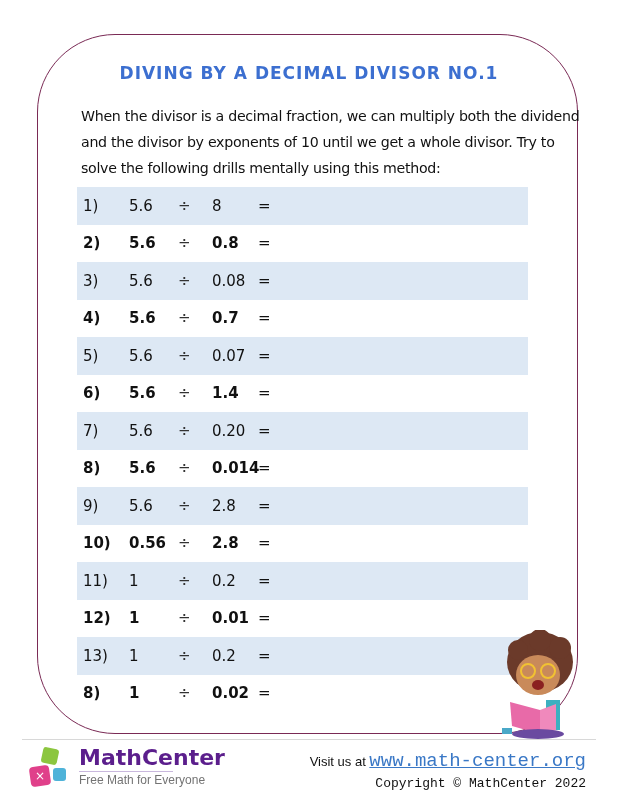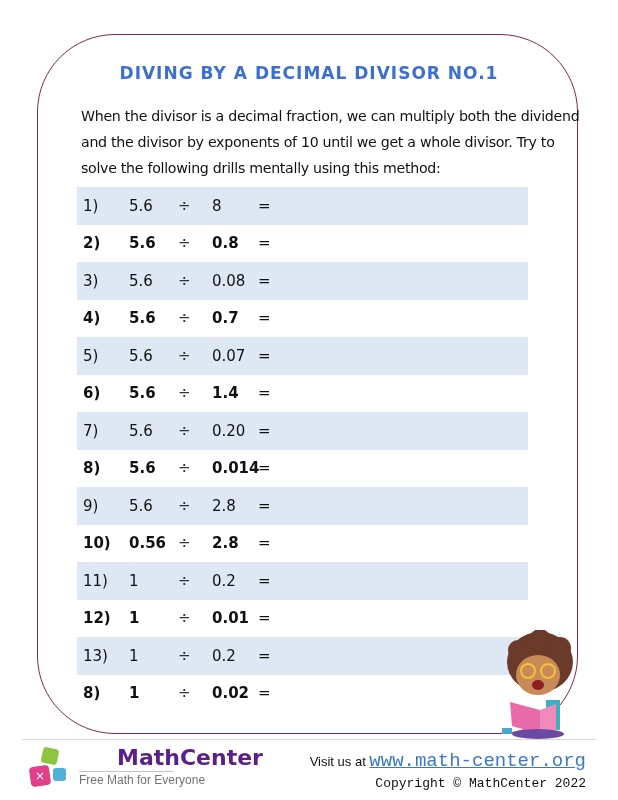--- a/index.html
+++ b/index.html
@@ -28,21 +28,21 @@
   .row.bold { font-weight: bold; }
   .c-num { width: 52px; padding-left: 6px; box-sizing: border-box; }
   .c-a { width: 49px; }
   .c-op { width: 34px; color: #333; font-weight: normal; }
   .c-b { width: 46px; }
   .c-eq { width: 20px; font-weight: normal; }
   .kid { position: absolute; left: 490px; top: 630px; width: 95px; height: 110px; }
   .divider { position: absolute; left: 22px; top: 739px; width: 574px; height: 1px; background: #d8d8d8; }
   .logo { position: absolute; left: 28px; top: 746px; width: 46px; height: 46px; }
   .brand { position: absolute; left: 79px; top: 745px; font-size: 22px; font-weight: bold;
-           color: #5b1e8c; font-family: "DejaVu Sans", sans-serif; margin-left: 38px; }
+           color: #5b1e8c; font-family: "DejaVu Sans", sans-serif; }
   .brand-line { position: absolute; left: 79px; top: 771px; width: 94px; height: 1px; background: #c9b8dd; }
   .tagline { position: absolute; left: 79px; top: 773px; font-size: 12px; color: #737373;
              font-family: "Liberation Sans", sans-serif; }
   .visit { position: absolute; right: 32px; top: 750px; font-family: "Liberation Sans", sans-serif;
            font-size: 13px; color: #111; }
   .visit a { color: #3a78c6; font-size: 19px; text-decoration: underline; font-family: Liberation Mono, monospace; }
   .copyright { position: absolute; right: 32px; top: 776px; font-family: Liberation Mono, monospace;
                font-size: 13px; color: #111; }
 </style>
 </head>

